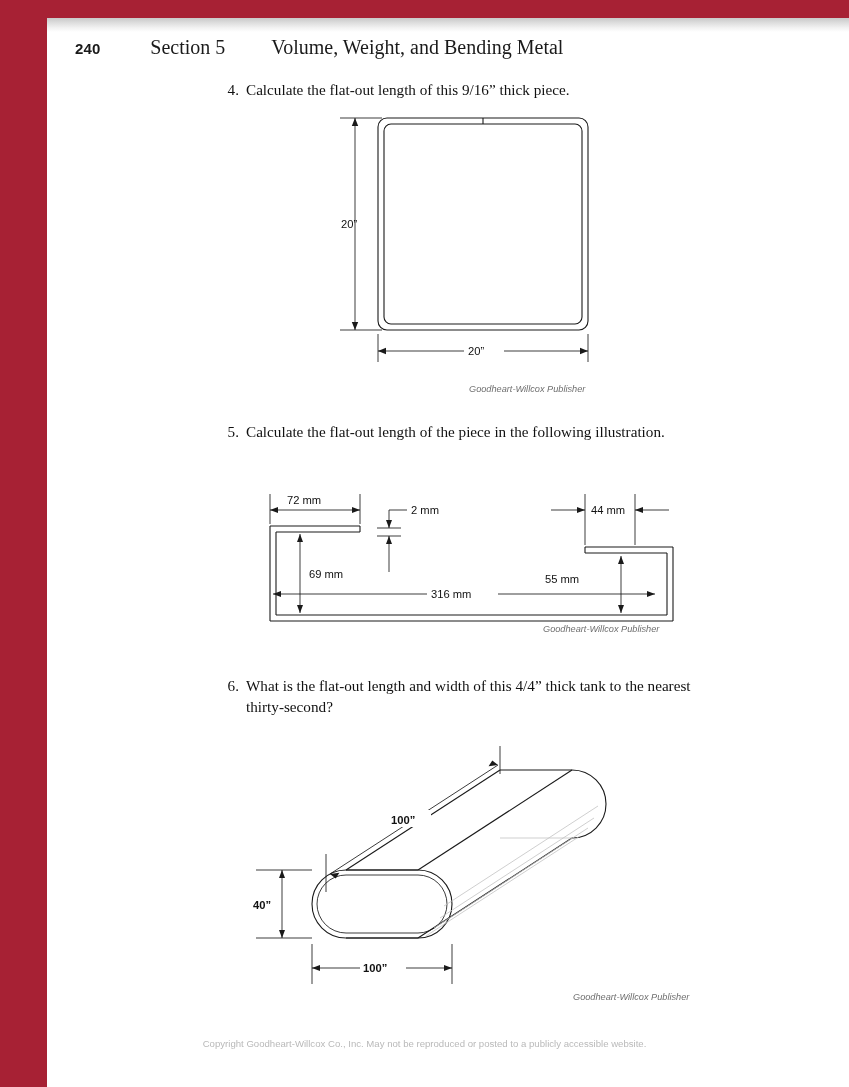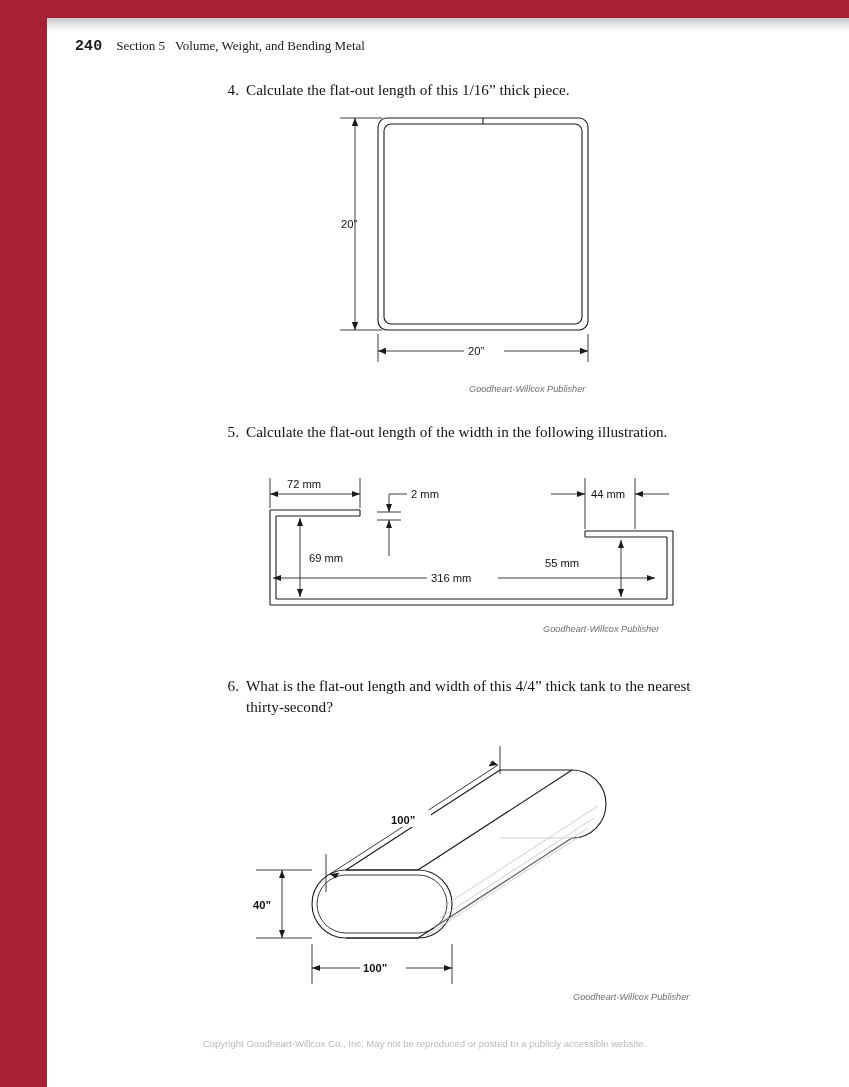--- a/index.html
+++ b/index.html
@@ -49,29 +49,30 @@
   }
 
   
   .running-head {
     position: absolute;
     left: 75px; top: 36px;
     white-space: nowrap;
     color: #1a1a1a;
   }
   .running-head .folio {
-    font-family: Liberation Mono, monospace;
+    font-family: Liberation Sans, sans-serif;
     font-weight: bold;
     font-size: 15px;
     letter-spacing: 0.1px;
   }
   .running-head .rh-sep { display: inline-block; width: 14px; }
   .running-head .rh-text {
     font-family: "Liberation Serif", "DejaVu Serif", serif;
-    font-size: 13px;
+    font-size: 20px;
+    margin-left: 36px;
   }
   .running-head .rh-gap { display: inline-block; width: 10px; }
 
   
   .question {
     position: absolute;
     font-family: "Liberation Serif", "DejaVu Serif", serif;
     font-size: 15.2px;
     color: #111111;
     line-height: 1.36;
@@ -87,21 +88,21 @@
     margin-left: 24px;
   }
 
   #q4 { left: 222px; top: 80px; width: 520px; }
   #q5 { left: 222px; top: 422px; width: 530px; }
   #q6 { left: 222px; top: 676px; width: 510px; }
 
   
   .figure { position: absolute; text-align: right; }
   #fig4 { left: 318px; top: 110px; }
-  #fig5 { left: 255px; top: 468px; }
+  #fig5 { left: 255px; top: 484px; }
   #fig6 { left: 250px; top: 726px; font-weight: bold; }
 
   .figure svg { display: block; }
 
   .credit {
     position: absolute;
     font-family: "Liberation Sans", "DejaVu Sans", sans-serif;
     font-style: italic;
     font-size: 9.2px;
     color: #6f6f6f;
@@ -143,21 +144,21 @@
   <div class="band-left"></div>
   <div class="page-sheet"></div>
   <div class="sheet-shadow"></div>
 
   <div class="running-head">
     <span class="folio">240</span><span class="rh-sep"></span><span class="rh-text">Section 5</span><span class="rh-gap"></span><span class="rh-text">Volume, Weight,  and Bending Metal</span>
   </div>
 
   <div class="question" id="q4">
     <span class="q-num">4.</span>
-    <span class="q-body">Calculate the flat-out length of this 1/16” thick piece.</span>
+    <span class="q-body">Calculate the flat-out length of this 9/16” thick piece.</span>
   </div>
 
   <div class="figure" id="fig4">
     <svg width="280" height="260" viewBox="0 0 280 260">
 
       <rect x="60" y="8" rx="9" ry="9" width="210" height="212" class="ln"></rect>
 
       <rect x="66" y="14" rx="7" ry="7" width="198" height="200" class="ln"></rect>
 
       <line x1="165" y1="8" x2="165" y2="14" class="ln"></line>
@@ -178,21 +179,21 @@
       <path d="M60 241 l8 -3.2 v6.4 z" fill="#1a1a1a"></path>
       <path d="M270 241 l-8 -3.2 v6.4 z" fill="#1a1a1a"></path>
       <text x="150" y="245" class="dimtext">20”</text>
     </svg>
   </div>
 
   <div class="credit" id="credit4">Goodheart-Willcox Publisher</div>
 
   <div class="question" id="q5">
     <span class="q-num">5.</span>
-    <span class="q-body">Calculate the flat-out length of the width in the following illustration.</span>
+    <span class="q-body">Calculate the flat-out length of the piece in the following illustration.</span>
   </div>
 
   <div class="figure" id="fig5">
     <svg width="450" height="150" viewBox="0 0 450 150">
 
       <line x1="15" y1="42" x2="15" y2="137" class="ln"></line>
       <line x1="21" y1="48" x2="21" y2="131" class="ln"></line>
 
       <line x1="15" y1="42" x2="105" y2="42" class="ln"></line>
       <line x1="21" y1="48" x2="105" y2="48" class="ln"></line>

